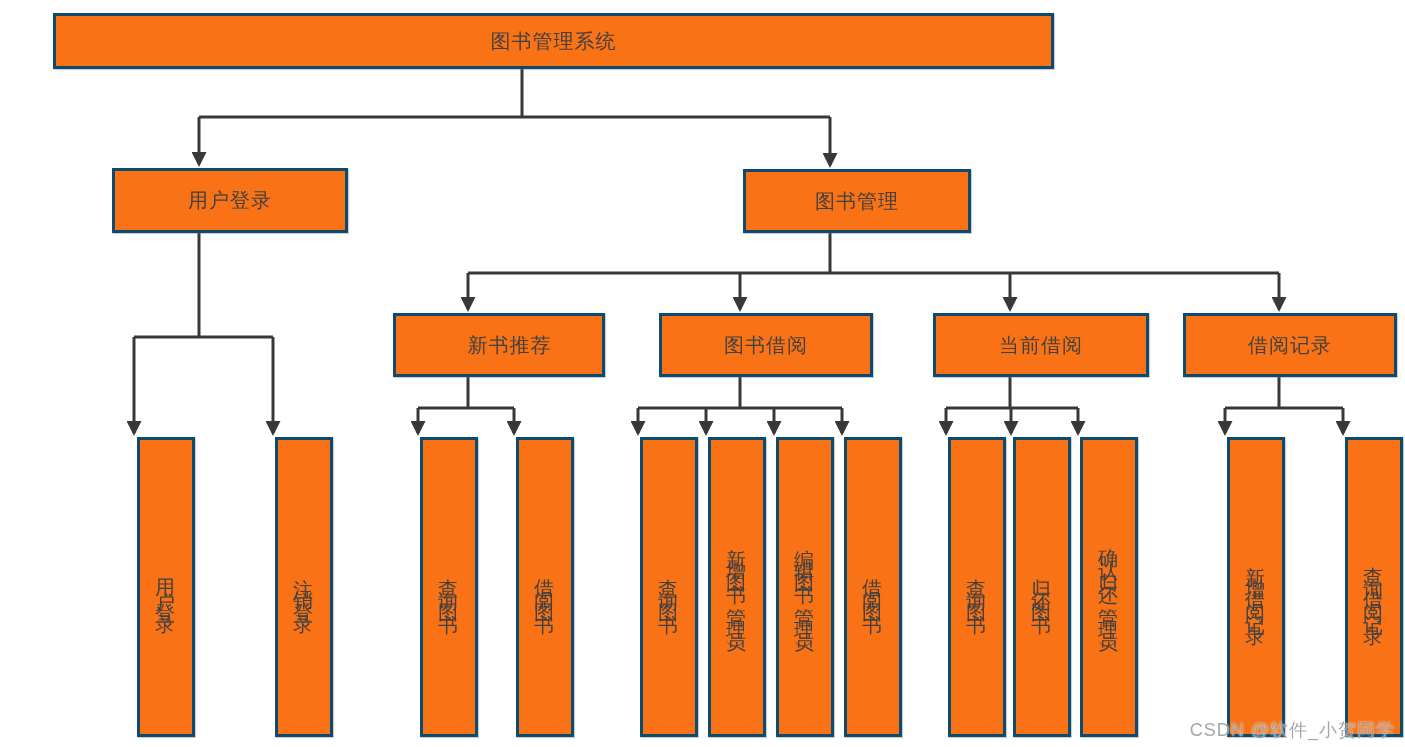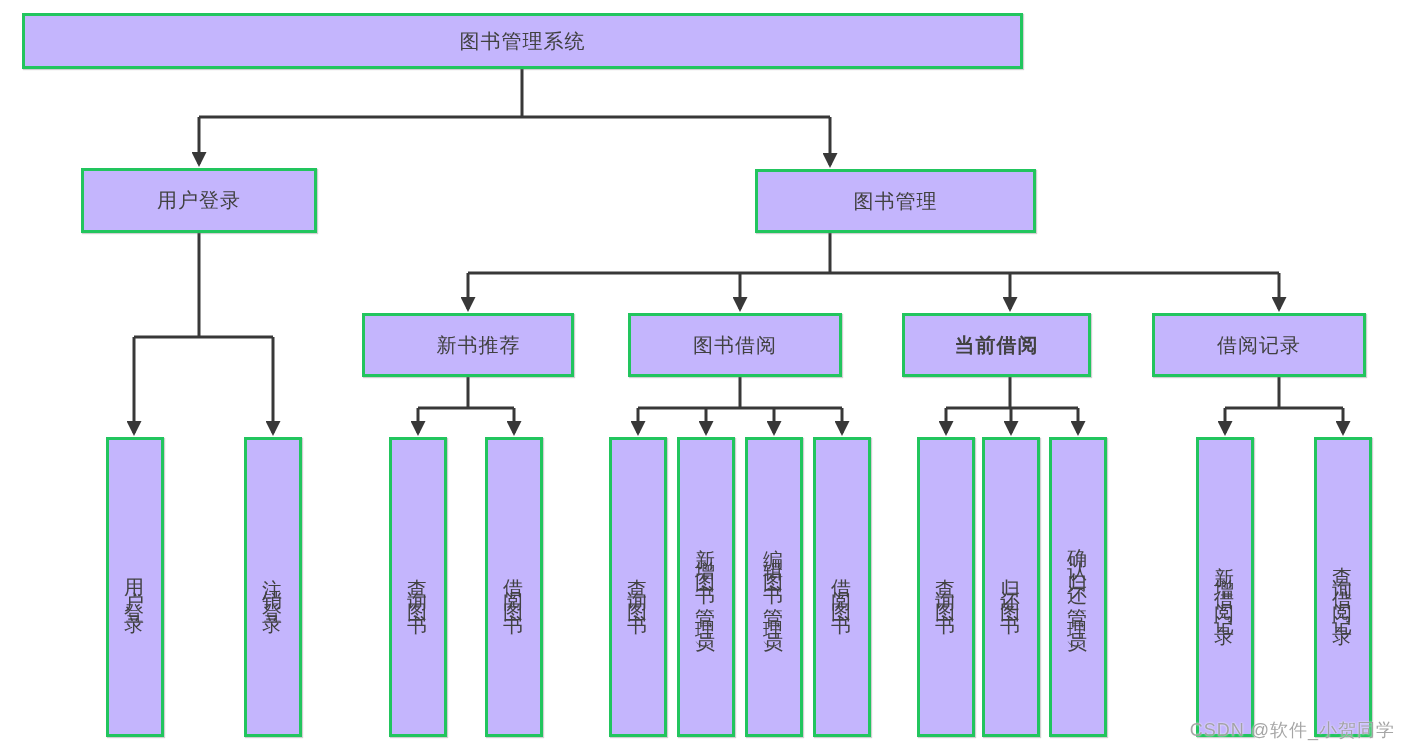--- a/index.html
+++ b/index.html
@@ -7,43 +7,44 @@
     position:relative;
     width:1405px;height:747px;
     background:#ffffff;
     font-family:"Liberation Sans", sans-serif;
     overflow:hidden;
   }
   .wires{position:absolute;left:0;top:0;pointer-events:none;}
   .box{
     position:absolute;
     box-sizing:border-box;
-    background:#c4b5fd;
-    border:3px solid #22c55e;
+    background:#f97316;
+    border:3px solid #0c4a6e;
     color:#414141;
     display:flex;
     align-items:center;
     justify-content:center;
     white-space:nowrap;
     box-shadow:1px 1px 1px rgba(120,120,120,0.35);
+    margin-left:31px;
   }
   .h{font-size:20px;letter-spacing:1px;}
   .v{
     top:437px;width:58px;height:300px;
     writing-mode:vertical-rl;
     font-size:20px;
     letter-spacing:12px;
   }
   .root{left:22px;top:13px;width:1001px;height:56px;}
   .l2a{left:81px;top:168px;width:236px;height:65px;}
-  .l2b{left:755px;top:169px;width:281px;height:64px;}
+  .l2b{left:712px;top:169px;width:228px;height:64px;}
   .l3{top:313px;height:64px;}
   .l3a{left:362px;width:212px;padding-left:21px;}
   .l3b{left:628px;width:214px;}
-  .l3c{left:902px;width:189px;font-weight:bold;}
+  .l3c{left:902px;width:216px;}
   .l3d{left:1152px;width:214px;}
   .watermark{
     position:absolute;
     right:10px;bottom:5px;
     font-size:18px;
     color:rgba(150,150,150,0.85);
     text-shadow:0 0 2px #ffffff;
     letter-spacing:1px;
     z-index:5;
     margin-left:48px;

